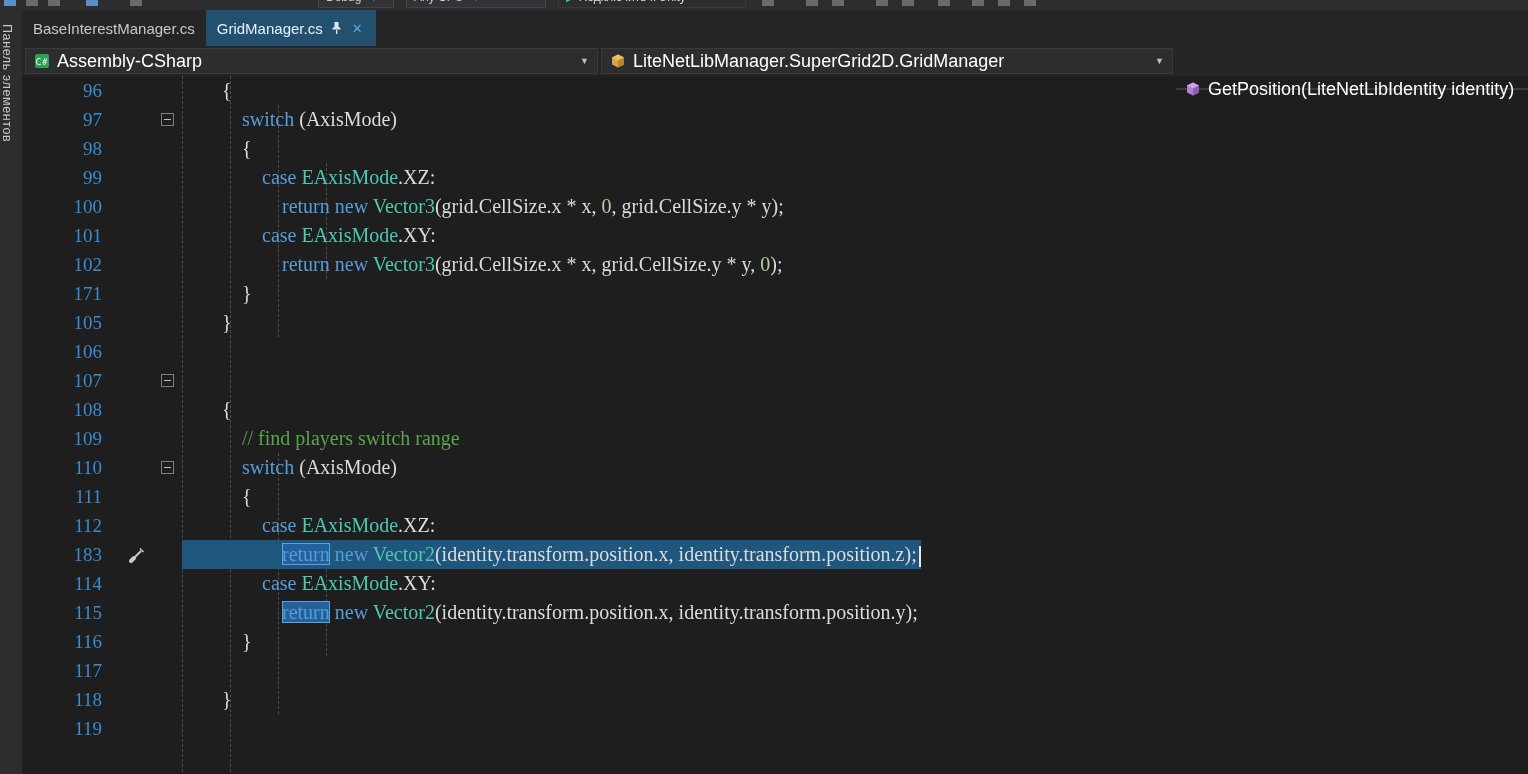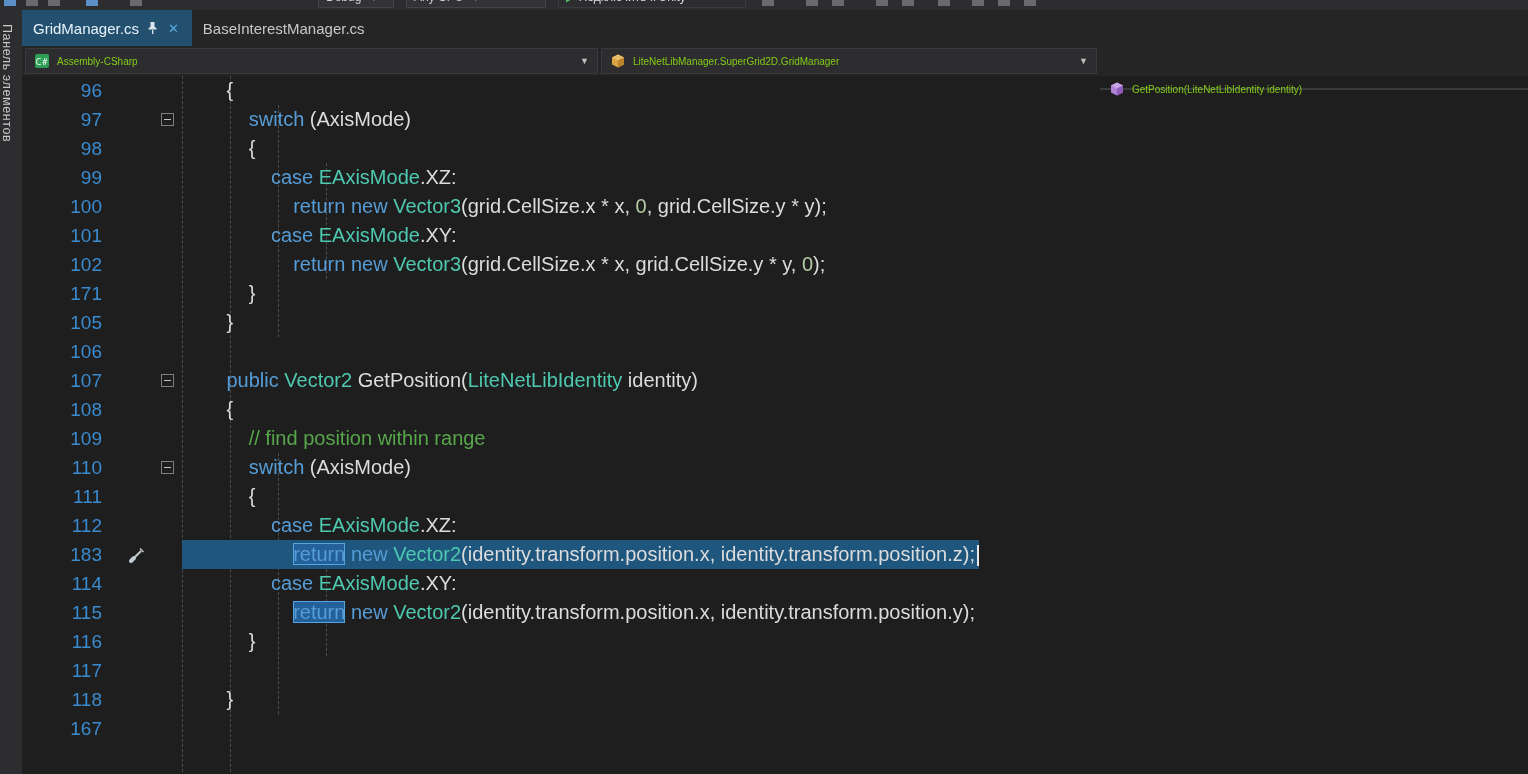--- a/index.html
+++ b/index.html
@@ -31,34 +31,34 @@
   .tabbar { height:36px; background:var(--tabbar-bg,#252526); display:flex; flex:none; }
   .tab { display:flex; align-items:center; gap:8px; padding:0 11px; font-size:15px; color:#C8C8C8; cursor:default; }
   .tab.active { background:var(--tab-active-bg,#24506F); color:#E6F2FB; }
   .tab .close { color:#58ACE0; font-size:13px; line-height:1; padding:1px 2px; }
   .tab .pin svg { display:block; }
 
   
   .navbar { height:30px; background:var(--tabbar-bg,#252526); display:flex; gap:3px; padding:2px 0 2px 3px; flex:none; }
   .combo { display:flex; align-items:center; background:var(--panel-bg,#2D2D30); border:1px solid #3A3A3E;
            padding:0 8px; min-width:0; }
-  .combo .lbl { color:#84cc16; font-size:10px; margin-left:7px; white-space:nowrap; overflow:hidden; }
+  .combo .lbl { color:#ffffff; font-size:18px; margin-left:7px; white-space:nowrap; overflow:hidden; }
   .combo .arr { margin-left:auto; padding-left:10px; color:#C0C0C0; font-size:9px; }
   .combo-project { width:573px; }
-  .combo-type    { width:496px; }
+  .combo-type    { width:572px; }
   .combo-member  { flex:1;margin-top:40px; }
   .combo svg { flex:none; display:block; }
 
   
   .editor { position:relative; flex:1; overflow:hidden; }
   .guides { position:absolute; left:0; top:0; right:0; bottom:0; }
   .guide  { position:absolute; width:0; border-left:1px dashed #4E4E4E; }
 
   .row { position:relative; display:flex; height:29px; line-height:29px; white-space:pre;
-         font-family:Liberation Sans, sans-serif; font-size:20px; }
+         font-family:Liberation Serif, serif; font-size:20px; }
   .ln  { width:96px; flex:none; text-align:right; padding-right:16px; color:var(--linenum,#3A8BD0); font-size:19px; }
   .mg  { width:38px; flex:none; display:flex; align-items:center; justify-content:center; }
   .fd  { width:22px; flex:none; display:flex; align-items:center; justify-content:center; }
   .cd  { flex:1; padding-left:4px; color:var(--plain,#DCDCDC); min-width:0; }
 
   .foldbox { width:13px; height:13px; border:1px solid #7E7E7E; background:var(--editor-bg,#1E1E1E); position:relative; }
   .foldbox::after { content:""; position:absolute; left:2px; right:2px; top:5px; height:1px; background:#C0C0C0; }
 
   .s-p { color:var(--plain,#DCDCDC); }
   .s-k { color:var(--keyword,#569CD6); }
@@ -104,32 +104,32 @@
 
   <div class="sidebar">
     <div class="sidebar-tab">
       <span>Панель элементов</span>
     </div>
   </div>
 
   <div class="main">
 
     <div class="tabbar">
+      <div class="tab">
+        <span>BaseInterestManager.cs</span>
+      </div>
       <div class="tab active">
         <span>GridManager.cs</span>
         <span class="pin">
           <svg width="11" height="14" viewBox="0 0 11 14">
             <path d="M3.5 1h4v4.5l2 2v1h-8v-1l2-2z" fill="#D9E6F0"></path>
             <rect x="5" y="9" width="1.3" height="4" fill="#D9E6F0"></rect>
           </svg>
         </span>
         <span class="close">✕</span>
-      </div>
-      <div class="tab">
-        <span>BaseInterestManager.cs</span>
       </div>
     </div>
 
     <div class="navbar">
       <div class="combo combo-project">
         <svg width="16" height="16" viewBox="0 0 16 16">
           <rect x="1" y="1" width="14" height="14" rx="2" fill="#2E9E57"></rect>
           <text x="8" y="11.5" font-size="8" fill="#FFFFFF" text-anchor="middle" font-family="DejaVu Sans">C#</text>
         </svg>
         <span class="lbl">Assembly-CSharp</span>
@@ -167,34 +167,34 @@
           <div class="row"><div class="ln">96</div><div class="mg"></div><div class="fd"></div><div class="cd"><span class="s-p">        {</span></div></div>
           <div class="row"><div class="ln">97</div><div class="mg"></div><div class="fd"><div class="foldbox"></div></div><div class="cd"><span class="s-p">            </span><span class="s-k">switch</span><span class="s-p"> (AxisMode)</span></div></div>
           <div class="row"><div class="ln">98</div><div class="mg"></div><div class="fd"></div><div class="cd"><span class="s-p">            {</span></div></div>
           <div class="row"><div class="ln">99</div><div class="mg"></div><div class="fd"></div><div class="cd"><span class="s-p">                </span><span class="s-k">case</span><span class="s-p"> </span><span class="s-t">EAxisMode</span><span class="s-p">.XZ:</span></div></div>
           <div class="row"><div class="ln">100</div><div class="mg"></div><div class="fd"></div><div class="cd"><span class="s-p">                    </span><span class="s-k">return</span><span class="s-p"> </span><span class="s-k">new</span><span class="s-p"> </span><span class="s-t">Vector3</span><span class="s-p">(grid.CellSize.x * x, </span><span class="s-n">0</span><span class="s-p">, grid.CellSize.y * y);</span></div></div>
           <div class="row"><div class="ln">101</div><div class="mg"></div><div class="fd"></div><div class="cd"><span class="s-p">                </span><span class="s-k">case</span><span class="s-p"> </span><span class="s-t">EAxisMode</span><span class="s-p">.XY:</span></div></div>
           <div class="row"><div class="ln">102</div><div class="mg"></div><div class="fd"></div><div class="cd"><span class="s-p">                    </span><span class="s-k">return</span><span class="s-p"> </span><span class="s-k">new</span><span class="s-p"> </span><span class="s-t">Vector3</span><span class="s-p">(grid.CellSize.x * x, grid.CellSize.y * y, </span><span class="s-n">0</span><span class="s-p">);</span></div></div>
           <div class="row"><div class="ln">171</div><div class="mg"></div><div class="fd"></div><div class="cd"><span class="s-p">            }</span></div></div>
           <div class="row"><div class="ln">105</div><div class="mg"></div><div class="fd"></div><div class="cd"><span class="s-p">        }</span></div></div>
           <div class="row"><div class="ln">106</div><div class="mg"></div><div class="fd"></div><div class="cd"></div></div>
-          <div class="row"><div class="ln">107</div><div class="mg"></div><div class="fd"><div class="foldbox"></div></div><div class="cd"><span class="s-p">        </span><span class="s-k">public</span><span class="s-p"> </span><span class="s-t">Vector2</span><span class="s-p"> GetPosition(</span><span class="s-t">LiteNetLibIdentity</span><span class="s-p"> identity)</span></div></div>
+          <div class="row"><div class="ln">107</div><div class="mg"></div><div class="fd"><div class="foldbox"></div></div></div>
           <div class="row"><div class="ln">108</div><div class="mg"></div><div class="fd"></div><div class="cd"><span class="s-p">        {</span></div></div>
-          <div class="row"><div class="ln">109</div><div class="mg"></div><div class="fd"></div><div class="cd"><span class="s-p">            </span><span class="s-c">// find position within range</span></div></div>
+          <div class="row"><div class="ln">109</div><div class="mg"></div><div class="fd"></div><div class="cd"><span class="s-p">            </span><span class="s-c">// find players switch range</span></div></div>
           <div class="row"><div class="ln">110</div><div class="mg"></div><div class="fd"><div class="foldbox"></div></div><div class="cd"><span class="s-p">            </span><span class="s-k">switch</span><span class="s-p"> (AxisMode)</span></div></div>
           <div class="row"><div class="ln">111</div><div class="mg"></div><div class="fd"></div><div class="cd"><span class="s-p">            {</span></div></div>
           <div class="row"><div class="ln">112</div><div class="mg"></div><div class="fd"></div><div class="cd"><span class="s-p">                </span><span class="s-k">case</span><span class="s-p"> </span><span class="s-t">EAxisMode</span><span class="s-p">.XZ:</span></div></div>
           <div class="row"><div class="ln">183</div><div class="mg"><svg width="20" height="20" viewBox="0 0 20 20">
                 <path d="M4 16 L7 13" stroke="#C3CBD2" stroke-width="4" stroke-linecap="round"></path>
                 <path d="M6.5 13.5 L14 6" stroke="#C3CBD2" stroke-width="2"></path>
                 <path d="M13 3.5 l3.5 3.5" stroke="#C3CBD2" stroke-width="1.4"></path>
               </svg></div><div class="fd"></div><div class="cd"><span class="selband"><span class="s-p">                    </span><span class="s-kb">return</span><span class="s-p"> </span><span class="s-k">new</span><span class="s-p"> </span><span class="s-t">Vector2</span><span class="s-p">(identity.transform.position.x, identity.transform.position.z);</span><span class="caret"></span></span></div></div>
           <div class="row"><div class="ln">114</div><div class="mg"></div><div class="fd"></div><div class="cd"><span class="s-p">                </span><span class="s-k">case</span><span class="s-p"> </span><span class="s-t">EAxisMode</span><span class="s-p">.XY:</span></div></div>
           <div class="row"><div class="ln">115</div><div class="mg"></div><div class="fd"></div><div class="cd"><span class="s-p">                    </span><span class="s-kb">return</span><span class="s-p"> </span><span class="s-k">new</span><span class="s-p"> </span><span class="s-t">Vector2</span><span class="s-p">(identity.transform.position.x, identity.transform.position.y);</span></div></div>
           <div class="row"><div class="ln">116</div><div class="mg"></div><div class="fd"></div><div class="cd"><span class="s-p">            }</span></div></div>
           <div class="row"><div class="ln">117</div><div class="mg"></div><div class="fd"></div></div>
           <div class="row"><div class="ln">118</div><div class="mg"></div><div class="fd"></div><div class="cd"><span class="s-p">        }</span></div></div>
-          <div class="row"><div class="ln">167</div><div class="mg"></div><div class="fd"></div><div class="cd"></div></div>
+          <div class="row"><div class="ln">119</div><div class="mg"></div><div class="fd"></div><div class="cd"></div></div>
         </div>
     </div>
 
   </div>
 </div>
 
 </body></html>

